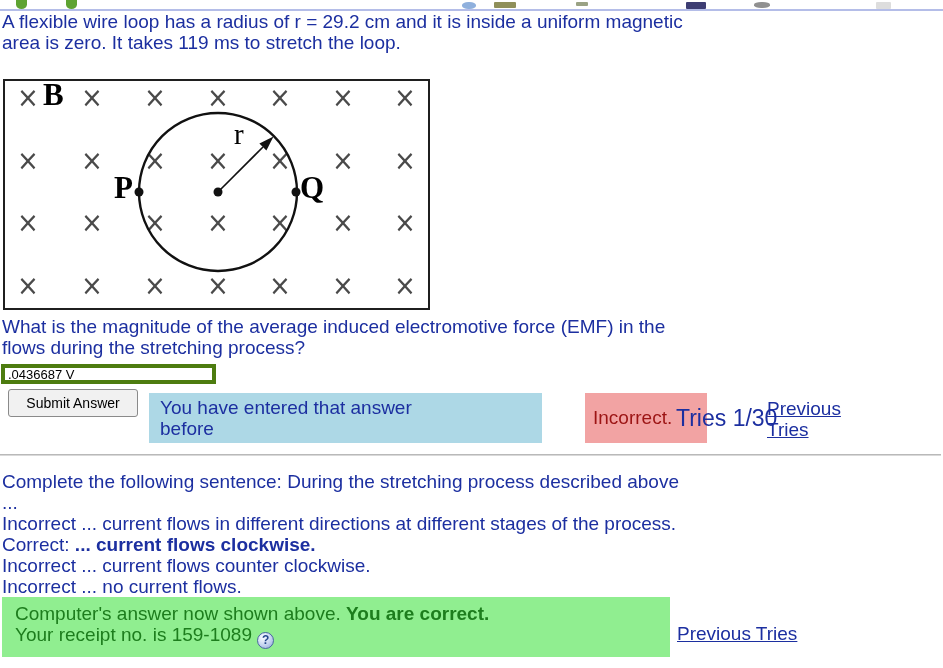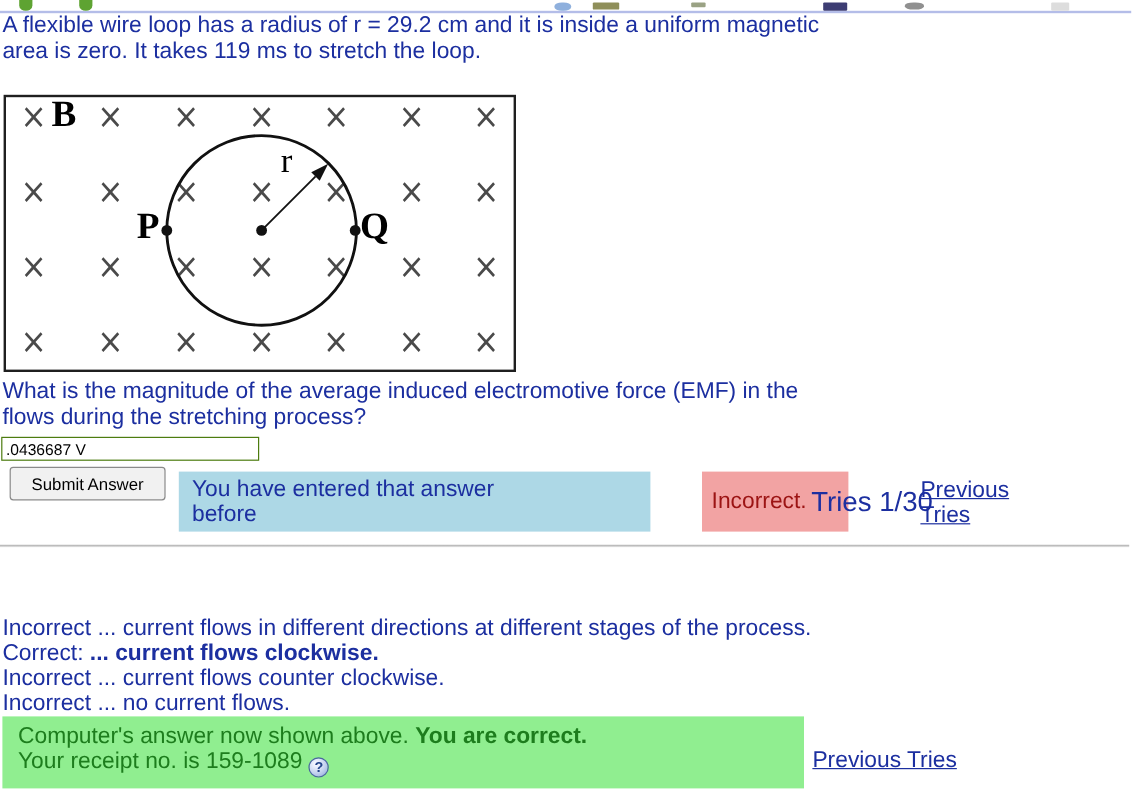--- a/index.html
+++ b/index.html
@@ -23,21 +23,21 @@
   .xsym{position:absolute;transform:translate(-50%,-50%);font-family:"DejaVu Sans",sans-serif;
         font-size:29px;line-height:29px;color:#4a4a4a;}
   .figsvg{position:absolute;left:0;top:0;}
   .figlabel{position:absolute;font-family:"Liberation Serif",serif;color:#000;line-height:1;}
   .lblB{left:38px;top:-2px;font-size:31px;font-weight:bold;}
   .lblP{left:109px;top:91px;font-size:31px;font-weight:bold;}
   .lblQ{left:295px;top:91px;font-size:31px;font-weight:bold;}
   .lblr{left:229px;top:39px;font-size:29px;}
   
   .answer-input{position:absolute;left:1px;top:364px;width:215px;height:20px;box-sizing:border-box;
-        border:1px solid #4d7c0f;background:#fff;font-family:"Liberation Sans",sans-serif;
+        border:4px solid #4d7c0f;background:#fff;font-family:"Liberation Sans",sans-serif;
         font-size:13px;padding:1px 3px;color:#000;}
   .submit{position:absolute;left:8px;top:389px;width:130px;height:28px;background:#f1f1f1;
         border:1px solid #8a8a8a;border-radius:3px;font-family:"Liberation Sans",sans-serif;
         font-size:14px;color:#000;}
   .bluebox{position:absolute;left:149px;top:393px;width:393px;height:50px;box-sizing:border-box;
         background:var(--lightblue);color:var(--navy);font-size:19px;line-height:21px;
         padding:4px 0 0 11px;}
   .pinkbox{position:absolute;left:546px;top:393px;width:122px;height:50px;box-sizing:border-box;
         background:var(--pink);color:var(--darkred);font-size:19px;line-height:50px;padding-left:8px;
         white-space:nowrap;margin-left:39px;}
@@ -140,20 +140,24 @@
   </div>
 
   <div class="pinkbox">Incorrect.</div>
 
   <div class="tries">Tries 1/30</div>
 
   <a class="link link1">Previous Tries</a>
 
   <div class="divider"></div>
 
+  <div class="para q2">
+    <div class="tline">Complete the following sentence: During the stretching process described above</div>
+    <div class="tline">...</div>
+  </div>
 
   <div class="choices">
     <div class="tline"><span>Incorrect</span> <span>... current flows in different directions at different stages of the process.</span></div>
     <div class="tline"><span>Correct:</span> <span class="bold-text">... current flows clockwise.</span></div>
     <div class="tline"><span>Incorrect</span> <span>... current flows counter clockwise.</span></div>
     <div class="tline"><span>Incorrect</span> <span>... no current flows.</span></div>
   </div>
 
   <div class="greenbox">
     <div class="tline"><span>Computer's answer now shown above. </span><span class="bold-text">You are correct.</span></div>

